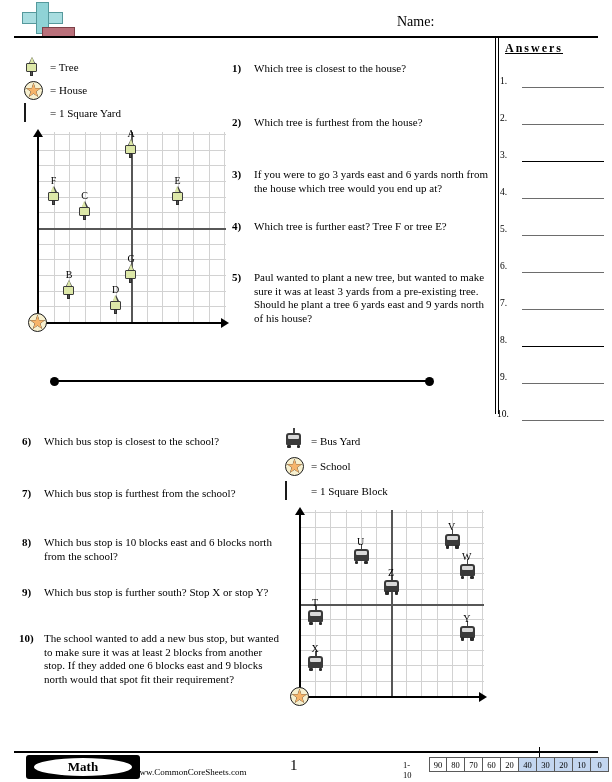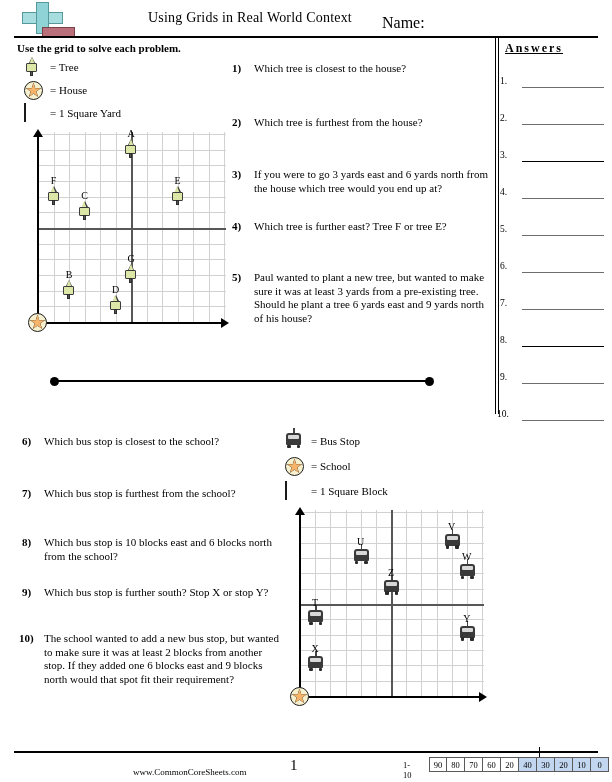--- a/index.html
+++ b/index.html
@@ -13,21 +13,21 @@
   }
   .page{position:relative;width:612px;height:782px;}
 
   
   .header{position:absolute;left:0;top:0;width:612px;height:40px;}
   .logo{position:absolute;left:16px;top:2px;width:56px;height:34px;}
   .logo .plus-v{position:absolute;left:20px;top:0px;width:13px;height:32px;background:#8fd3d6;border:1px solid #55999c;box-sizing:border-box;}
   .logo .plus-h{position:absolute;left:6px;top:10px;width:41px;height:12px;background:#a8dde0;border:1px solid #55999c;box-sizing:border-box;}
   .logo .bar{position:absolute;left:26px;top:25px;width:33px;height:10px;background:#b9707a;border:1px solid #7d4148;box-sizing:border-box;}
   .title{position:absolute;left:120px;top:10px;width:260px;text-align:center;font-size:14px;letter-spacing:.2px;}
-  .namelbl{position:absolute;left:382px;top:14px;font-size:16px;}
+  .namelbl{position:absolute;left:397px;top:14px;font-size:14px;}
   .hrule{position:absolute;left:14px;top:36px;width:584px;height:2px;background:#000;}
 
   
   .ansdiv1{position:absolute;left:495px;top:38px;width:1px;height:376px;background:#000;}
   .ansdiv2{position:absolute;left:498px;top:38px;width:1px;height:376px;background:#000;}
   .answers-title{position:absolute;left:505px;top:41px;width:100px;font-size:12px;font-weight:bold;letter-spacing:2px;text-decoration:underline;}
   .ansrow{position:absolute;left:500px;width:106px;height:12px;}
   .ansnum{position:absolute;left:0px;top:0px;font-size:9.5px;}
   .ansline{position:absolute;left:22px;top:11px;width:82px;height:1px;background:#6d6d6d;}
   .ansline.dark{background:#000;}
@@ -111,21 +111,20 @@
 <body>
 
 <div class="page">
 
   <div class="header">
     <div class="logo">
       <div class="plus-h"></div>
       <div class="plus-v"></div>
       <div class="bar"></div>
     </div>
-    <div class="title">Using Grids in Real World Context</div>
     <div class="namelbl">Name:</div>
     <div class="hrule"></div>
   </div>
 
   <div class="ansdiv1"></div>
   <div class="ansdiv2"></div>
   <div class="answers-title">Answers</div>
 
   <div class="ansrow" style="top:76px">
       <span class="ansnum">1.</span>
@@ -161,21 +160,20 @@
     </div>
   <div class="ansrow" style="top:372px">
       <span class="ansnum">9.</span>
       <span class="ansline"></span>
     </div>
   <div class="ansrow" style="top:409px;left:497px">
       <span class="ansnum">10.</span>
       <span class="ansline" style="left:25px"></span>
     </div>
 
-  <div class="instruction">Use the grid to solve each problem.</div>
 
   <div class="legend" style="left:24px;top:58px;">
     <div class="legrow" style="top:0px;width:150px">
       <span class="legicon">
         <span class="tree"><span class="tipb"></span><span class="tip"></span><span class="canopy2"></span><span class="trunk"></span></span>
       </span>
       <span class="legtext">= Tree</span>
     </div>
     <div class="legrow" style="top:23px;width:150px">
       <span class="legicon">
@@ -283,21 +281,21 @@
   <div class="q" style="left:19px;top:632px;width:266px;">
     <span class="num">10)</span>
     <span class="txt" style="left:25px">The school wanted to add a new bus stop, but wanted to make sure it was at least 2 blocks from another stop. If they added one 6 blocks east and 9 blocks north would that spot fit their requirement?</span>
   </div>
 
   <div class="legend" style="left:285px;top:432px;">
     <div class="legrow" style="top:0px;width:160px">
       <span class="legicon">
         <span class="busico"><span class="pole"></span><span class="body"></span><span class="win"></span><span class="wl"></span><span class="wr"></span></span>
       </span>
-      <span class="legtext">= Bus Stop</span>
+      <span class="legtext">= Bus Yard</span>
     </div>
     <div class="legrow" style="top:25px;width:160px">
       <span class="legicon">
         <span class="starico"><span class="circ"></span><span class="sto"></span><span class="st"></span></span>
       </span>
       <span class="legtext">= School</span>
     </div>
     <div class="legrow" style="top:50px;width:160px">
       <span class="legicon"><span class="sqico"></span></span>
       <span class="legtext">= 1 Square Block</span>
@@ -348,20 +346,24 @@
       <div class="mlabel" style="left: 88px; top: 58.6667px;">Z</div>
       <div class="marker" style="left: 15.1667px; top: 101.333px;"><span class="busico"><span class="pole"></span><span class="body"></span><span class="win"></span><span class="wl"></span><span class="wr"></span></span></div>
       <div class="mlabel" style="left: 12.1667px; top: 89.3333px;">T</div>
       <div class="marker" style="left: 166.833px; top: 116.667px;"><span class="busico"><span class="pole"></span><span class="body"></span><span class="win"></span><span class="wl"></span><span class="wr"></span></span></div>
       <div class="mlabel" style="left: 163.833px; top: 104.667px;">Y</div>
       <div class="marker" style="left: 15.1667px; top: 147.333px;"><span class="busico"><span class="pole"></span><span class="body"></span><span class="win"></span><span class="wl"></span><span class="wr"></span></span></div>
       <div class="mlabel" style="left: 12.1667px; top: 135.333px;">X</div>
     </div>
 
   <div class="footrule"></div>
+  <div class="mathbadge">
+    <div class="mathoval"></div>
+    <div class="mathtext">Math</div>
+  </div>
   <div class="siteurl">www.CommonCoreSheets.com</div>
   <div class="pagenum">1</div>
   <div class="scorewrap">
     <span class="scorelbl">1-10</span>
     <span class="scoretick"></span>
     <span class="scoretable" id="score-table">
         <span class="scorecell first">90</span>
         <span class="scorecell">80</span>
         <span class="scorecell">70</span>
         <span class="scorecell">60</span>

